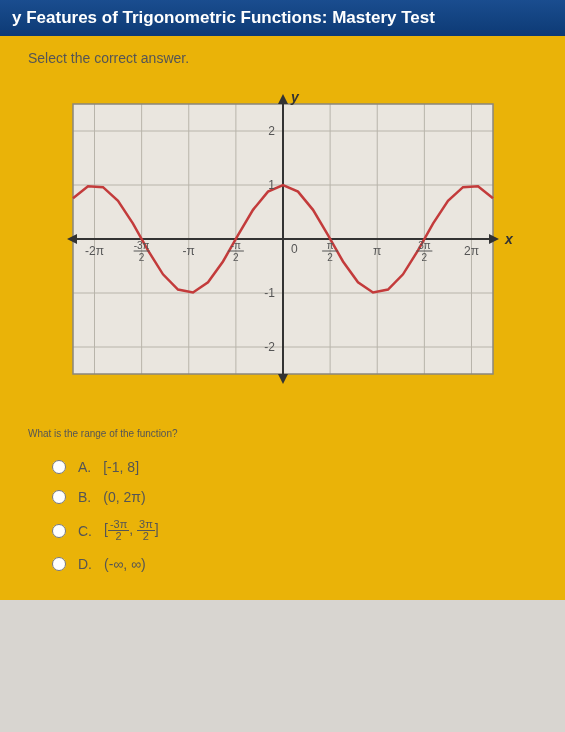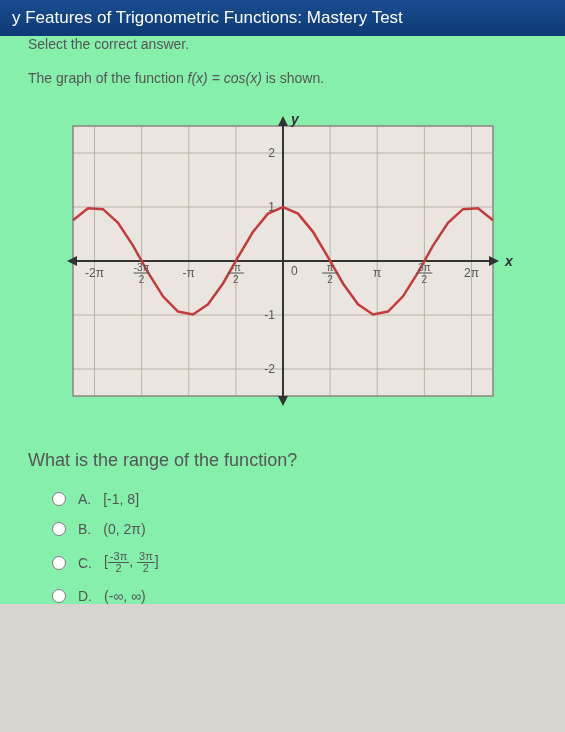--- a/index.html
+++ b/index.html
@@ -8,45 +8,45 @@
   height: 732px;
   font-family: Arial, sans-serif;
   background: #d8d5d0;
   overflow: hidden;
 }
 .header {
   background: linear-gradient(to bottom, #1a4d8f, #0d3a75);
   color: #fff;
   padding: 8px 12px;
   font-size: 17px;
-  font-weight: normal;
+  font-weight: bold;
 }
 .content {
-  padding: 0 28px;
-  background: #86efac;
+  padding: 14px 28px;
+  background: #eab308;
 }
 .instruction {
   font-size: 14px;
   color: #555;
   margin-bottom: 18px;
 }
 .prompt {
   font-size: 14px;
   color: #555;
   margin-bottom: 20px;
 }
 .prompt .math { font-style: italic; }
 .graph-container {
   position: relative;
   width: 480px;
   height: 320px;
   margin: 0 auto 20px auto;
 }
 .question {
-  font-size: 18px;
+  font-size: 10px;
   color: #555;
   margin: 24px 0 20px 0;
 }
 .options { margin-left: 24px; }
 .option {
   display: flex;
   align-items: center;
   margin-bottom: 14px;
   font-size: 14px;
   color: #555;
@@ -74,23 +74,20 @@
 </head>
 <body>
 
 <div class="header">
   <span>y Features of Trigonometric Functions: Mastery Test</span>
 </div>
 
 <div class="content">
   <div class="instruction">Select the correct answer.</div>
 
-  <div class="prompt">
-    <span>The graph of the function </span><span class="math">f(x) = cos(x)</span><span> is shown.</span>
-  </div>
 
   <div class="graph-container">
     <svg id="chart-svg" width="480" height="320">
         <rect x="30" y="20" width="420" height="270" fill="#eae6df" stroke="none"></rect>
         <line x1="51.50444078461241" y1="20" x2="51.50444078461241" y2="290" stroke="#b8b4aa" stroke-width="1"></line>
         <line x1="98.6283305884593" y1="20" x2="98.6283305884593" y2="290" stroke="#b8b4aa" stroke-width="1"></line>
         <line x1="145.7522203923062" y1="20" x2="145.7522203923062" y2="290" stroke="#b8b4aa" stroke-width="1"></line>
         <line x1="192.8761101961531" y1="20" x2="192.8761101961531" y2="290" stroke="#b8b4aa" stroke-width="1"></line>
         <line x1="240" y1="20" x2="240" y2="290" stroke="#b8b4aa" stroke-width="1"></line>
         <line x1="287.1238898038469" y1="20" x2="287.1238898038469" y2="290" stroke="#b8b4aa" stroke-width="1"></line>

